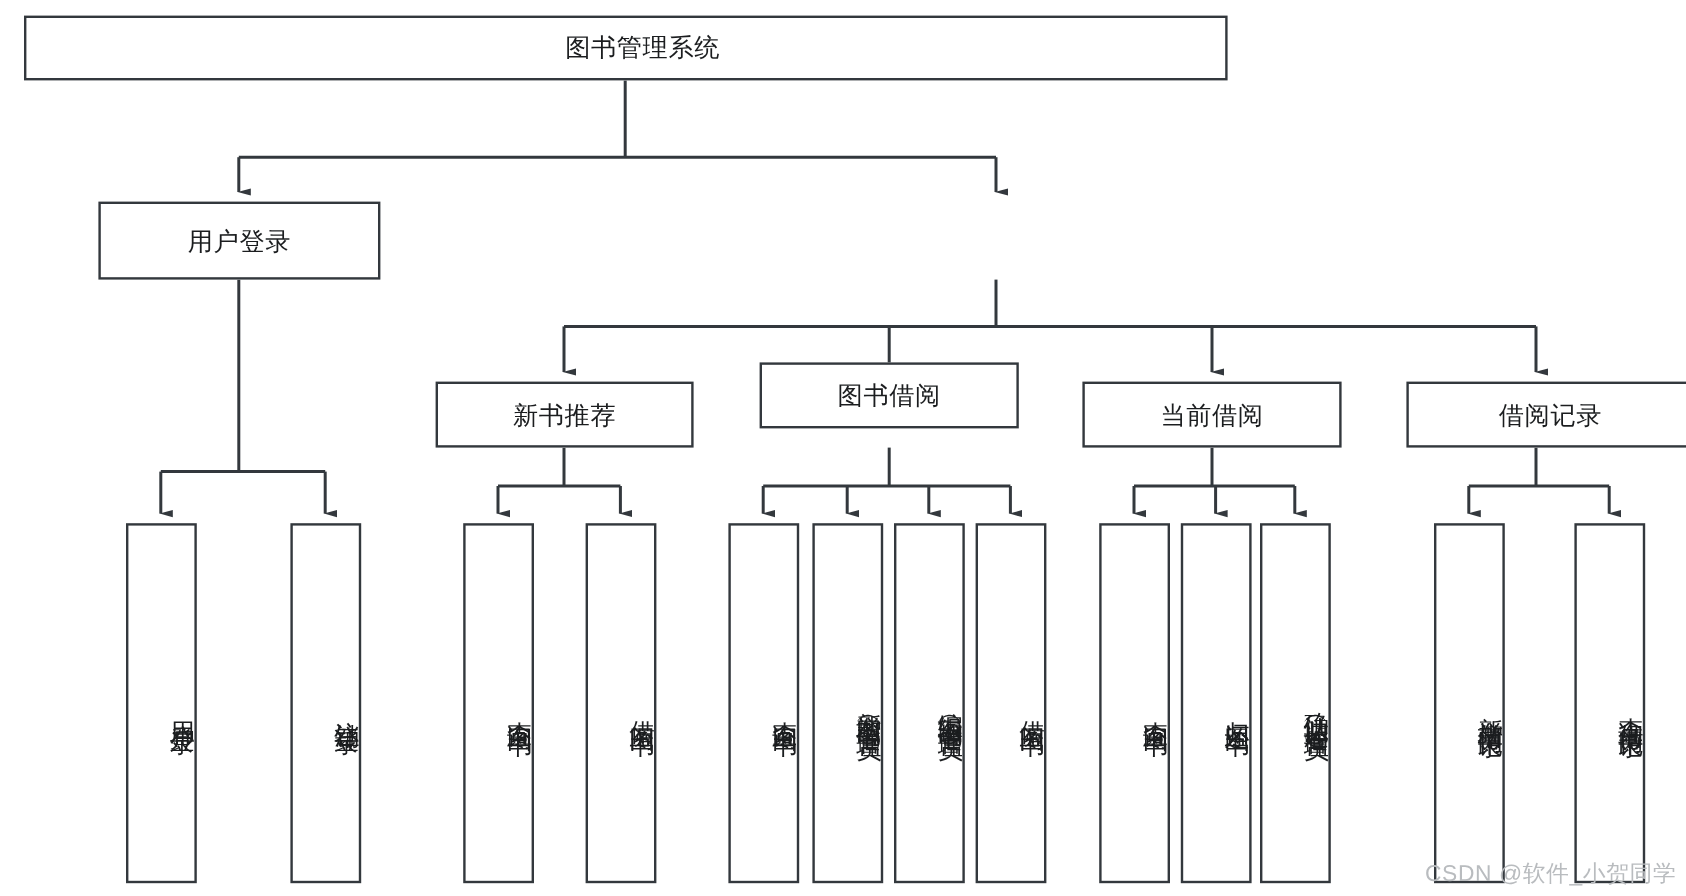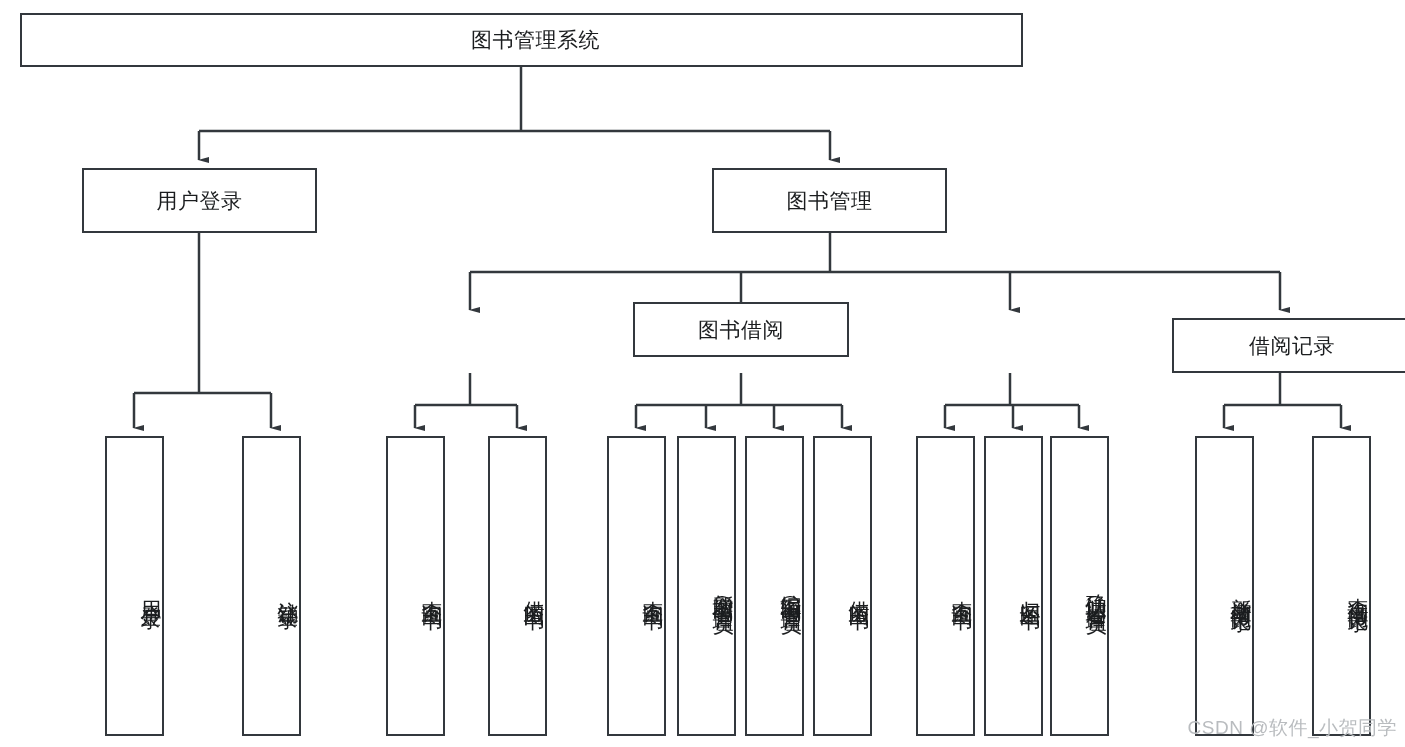--- a/index.html
+++ b/index.html
@@ -121,26 +121,29 @@
     </g>
   </svg>
 
   <div class="node horiz" style="left:20px; top:13px; width:1003px; height:54px;padding-left:28px;">
     <span>图书管理系统</span>
   </div>
 
   <div class="node horiz" style="left:82px; top:168px; width:235px; height:65px;">
     <span>用户登录</span>
   </div>
-  <div class="node horiz" style="left:712px; top:168px; width:235px; height:65px;">
-    <span>图书管理</span>
+
+  <div class="node horiz" style="left:363px; top:318px; width:215px; height:55px;">
+    <span>新书推荐</span>
   </div>
-
   <div class="node horiz" style="left:633px; top:302px; width:216px; height:55px;">
     <span>图书借阅</span>
+  </div>
+  <div class="node horiz" style="left:902px; top:318px; width:216px; height:55px;">
+    <span>当前借阅</span>
   </div>
   <div class="node horiz" style="left:1172px; top:318px; width:240px; height:55px;">
     <span>借阅记录</span>
   </div>
 
   <div class="node vert" style="left:105px; top:436px; width:59px; height:300px;">
     <span class="vlabel">用户登录</span>
   </div>
   <div class="node vert" style="left:242px; top:436px; width:59px; height:300px;">
     <span class="vlabel">注销登录</span>

